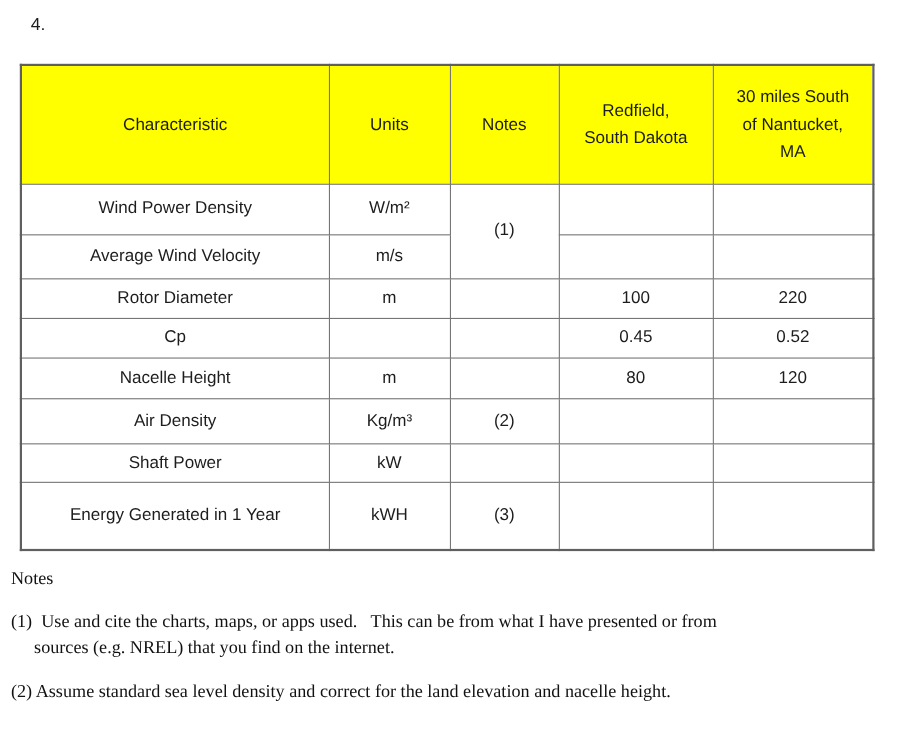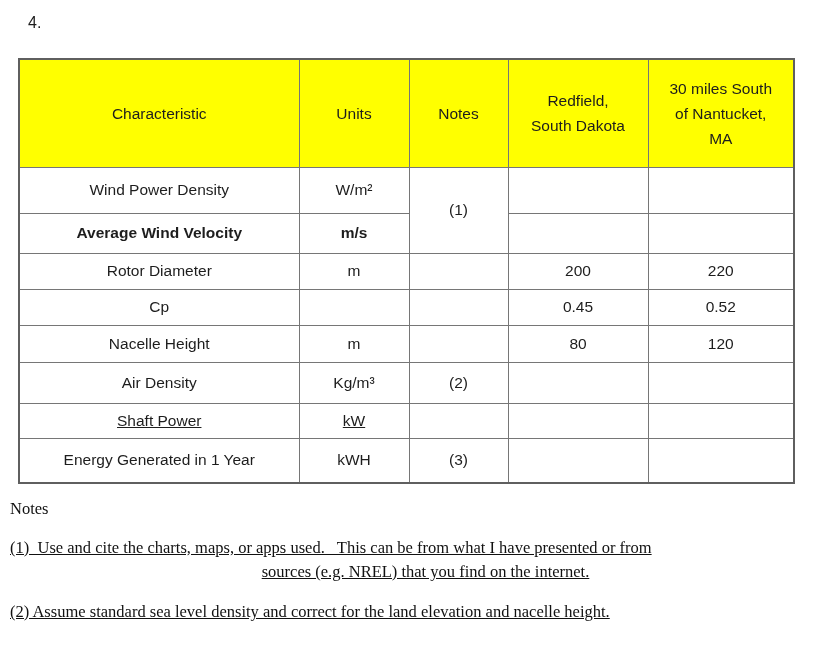--- a/index.html
+++ b/index.html
@@ -47,44 +47,44 @@
     font-weight: normal;
     white-space: pre-line;
     line-height: 25px;
   }
   td.char-cell {
     text-align: left;
     padding-left: 9px;
   }
   thead tr { height: 108px; }
   tbody tr:nth-child(1) { height: 46px; }
-  tbody tr:nth-child(2) { height: 40px; font-weight: bold; }
+  tbody tr:nth-child(2) { height: 40px; }
   tbody tr:nth-child(3) { height: 36px; }
   tbody tr:nth-child(4) { height: 36px; }
   tbody tr:nth-child(5) { height: 37px; padding-left: 12px; }
   tbody tr:nth-child(6) { height: 41px; }
-  tbody tr:nth-child(7) { height: 35px; text-decoration: underline; }
-  tbody tr:nth-child(8) { height: 45px; }
+  tbody tr:nth-child(7) { height: 35px; }
+  tbody tr:nth-child(8) { height: 62px; }
   
   .notes {
     margin: 14px 0 0 10px;
     font-family: "Liberation Serif", serif;
     font-size: 16.5px;
     color: #111111;
   }
   .notes-heading {
     line-height: 22px;
     margin-bottom: 6px;
   }
-  .note-item { margin-top: 16px; text-decoration: underline; }
+  .note-item { margin-top: 16px; }
   .note-line {
     white-space: pre-wrap;
     line-height: 24px;
   }
-  .note-line.cont { margin-left: 21px; text-align: center; }
+  .note-line.cont { margin-left: 21px; }
 </style>
 </head>
 <body>
 
 <div class="page">
 
   <div class="problem-line">
     <span>4.</span>
   </div>
 
@@ -119,21 +119,21 @@
       <tr>
         <td class="char-cell">Average Wind Velocity</td>
         <td>m/s</td>
         <td></td>
         <td></td>
       </tr>
       <tr>
         <td class="char-cell">Rotor Diameter</td>
         <td>m</td>
         <td></td>
-        <td>200</td>
+        <td>100</td>
         <td>220</td>
       </tr>
       <tr>
         <td class="char-cell">Cp</td>
         <td></td>
         <td></td>
         <td>0.45</td>
         <td>0.52</td>
       </tr>
       <tr>

